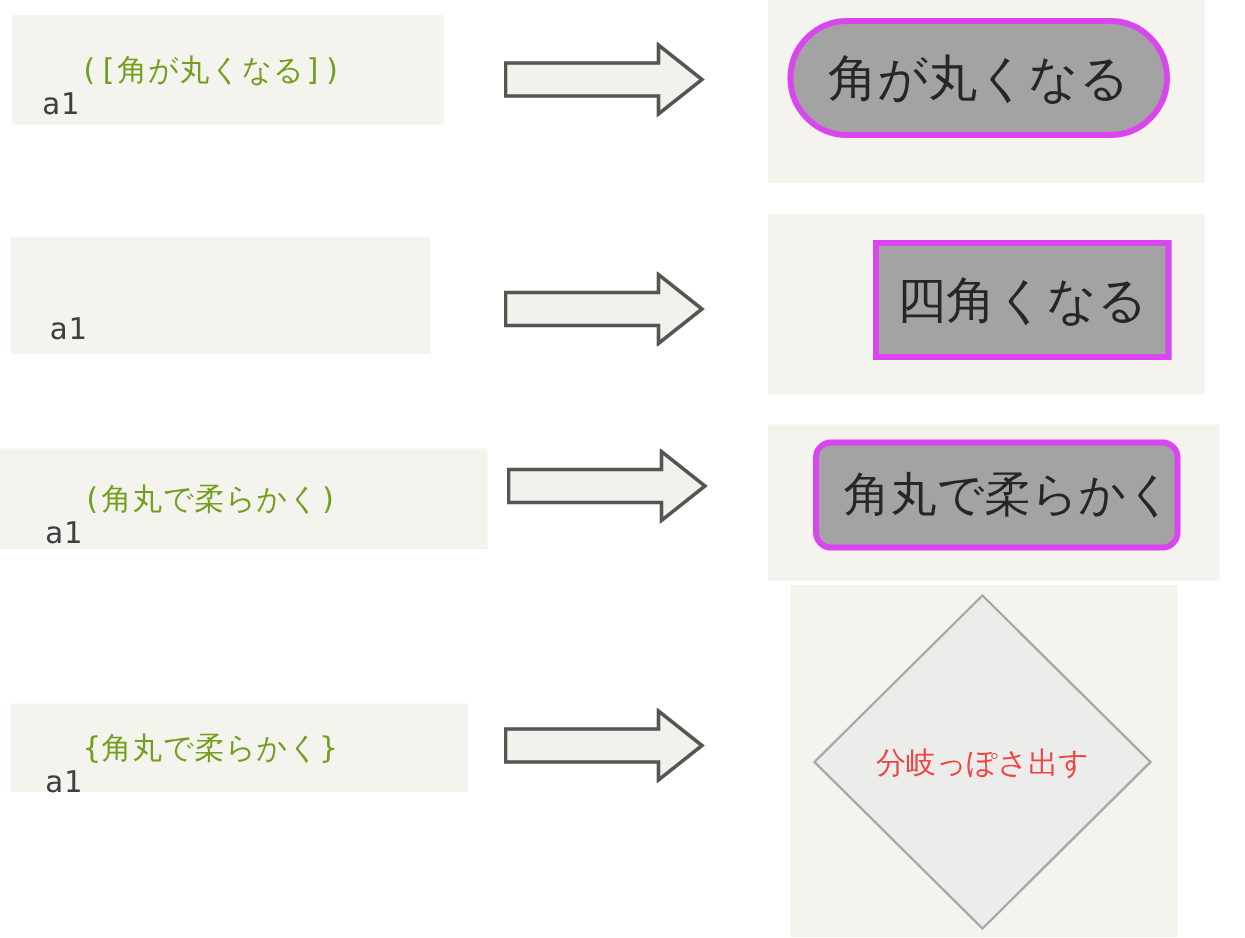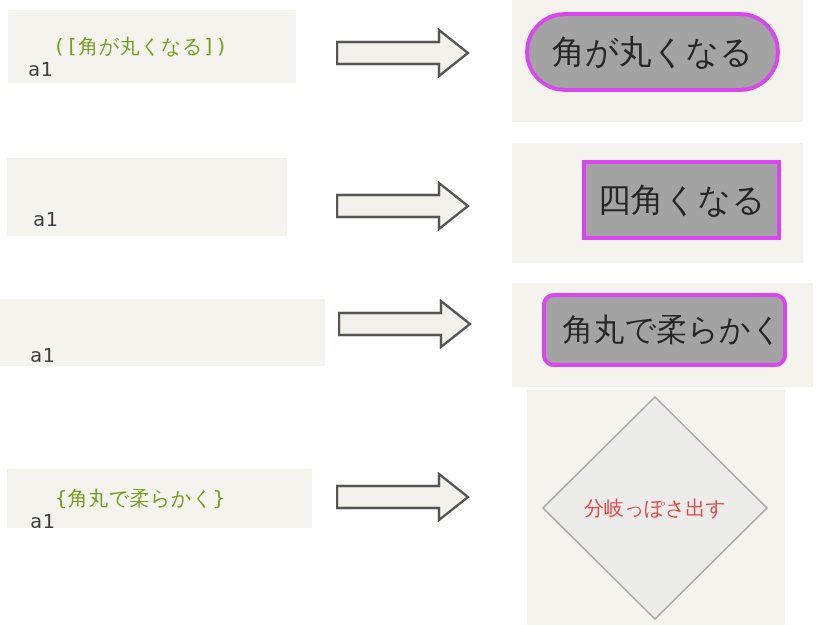--- a/index.html
+++ b/index.html
@@ -98,20 +98,21 @@
   <svg class="arrow r2" viewBox="0 0 134 50">
     <polygon points="1,14 103,14 103,2 132,25 103,48 103,36 1,36" fill="#f2f1ec" stroke="#555553" stroke-width="2.4"></polygon>
   </svg>
   <div class="panel r2"></div>
   <div class="node rect">
     <span>四角くなる</span>
   </div>
 
   <div class="code-box r3">
       <span class="var">a1</span>
+      <span class="syn">(角丸で柔らかく)</span>
     </div>
   <svg class="arrow r3" viewBox="0 0 134 50">
     <polygon points="1,14 103,14 103,2 132,25 103,48 103,36 1,36" fill="#f2f1ec" stroke="#555553" stroke-width="2.4"></polygon>
   </svg>
   <div class="panel r3"></div>
   <div class="node rounded">
     <span>角丸で柔らかく</span>
   </div>
 
   <div class="code-box r4">

